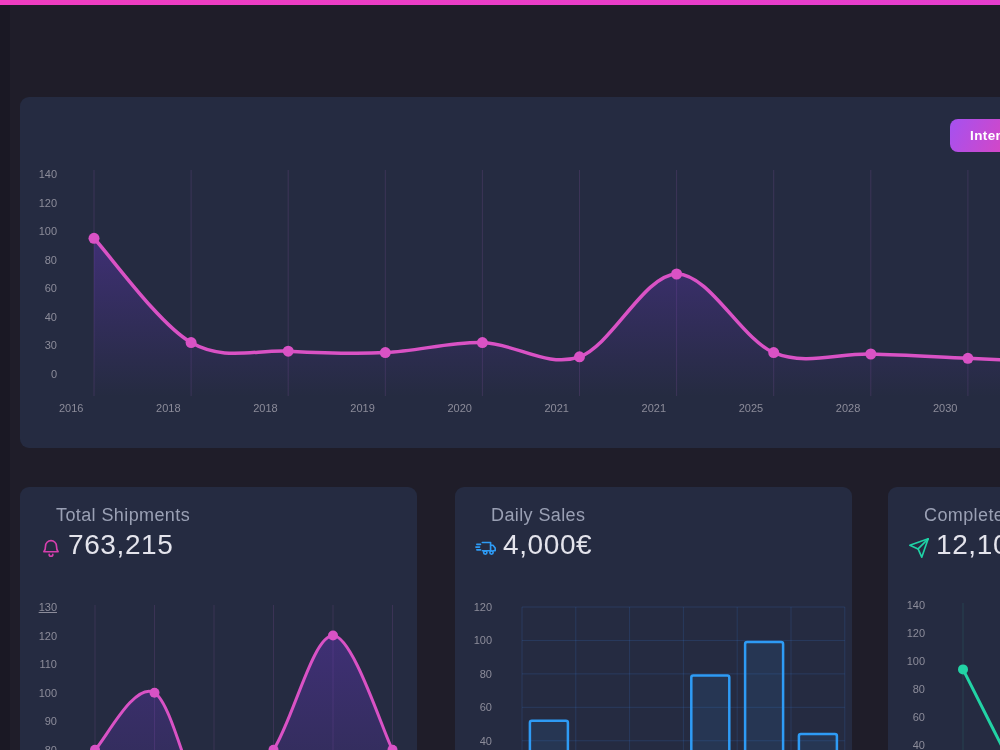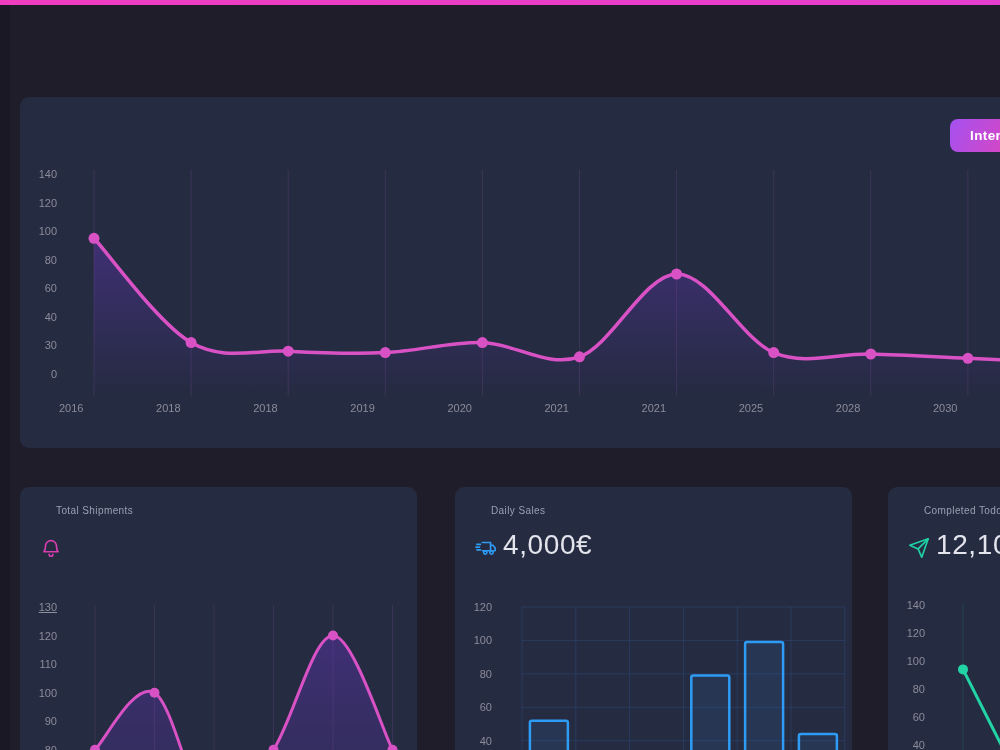--- a/index.html
+++ b/index.html
@@ -18,21 +18,21 @@
   #card-sales{left:455px;}
   #card-todos{left:888px;}
   .interval-btn{position:absolute;left:930px;top:22px;height:33px;padding:0 20px;
     border:none;border-radius:8px;cursor:pointer;
     background:linear-gradient(115deg,#a551f0 0%,#ee41ae 100%);
     color:#ffffff;font-weight:bold;font-size:13.5px;letter-spacing:.4px;
     font-family:"Liberation Sans",sans-serif;}
   .ax{position:absolute;color:#8c8c9a;font-size:11px;line-height:16px;white-space:nowrap;}
   .ax-r{text-align:right;width:37px;left:0;}
   .ax-c{text-align:left;}
-  .card-title{position:absolute;left:36px;top:18px;font-size:10px;color:#9aa0b4;letter-spacing:.4px;}
+  .card-title{position:absolute;left:36px;top:18px;font-size:18px;color:#9aa0b4;letter-spacing:.4px;}
   .card-icon{position:absolute;left:20px;top:50px;width:22px;height:22px;}
   .card-icon svg{width:22px;height:22px;display:block;}
   .card-value{position:absolute;left:48px;top:42px;font-size:28px;font-weight:normal;
     color:#e4e4ec;letter-spacing:.6px;}
   svg.chart{position:absolute;left:0;top:0;pointer-events:none;}
 </style>
 </head>
 <body>
 
 <div class="canvas">
@@ -94,20 +94,21 @@
     </div>
 
   <div class="card stat-card" id="card-ship">
     <div class="card-title">Total Shipments</div>
     <span class="card-icon" style="color: rgb(214, 63, 174);">
       <svg viewBox="0 0 24 24" fill="none" stroke="currentColor" stroke-width="1.8" stroke-linecap="round" stroke-linejoin="round">
         <path d="M12 4a6 6 0 0 0-6 6c0 3.6-.9 5.1-1.8 6.1h15.6c-.9-1-1.8-2.5-1.8-6.1a6 6 0 0 0-6-6z"></path>
         <path d="M10 19a2 2 0 0 0 4 0"></path>
       </svg>
     </span>
+    <div class="card-value">763,215</div>
     <svg class="chart" id="ship-svg" width="397" height="423">
         <defs>
           <linearGradient id="gship" x1="0" y1="0" x2="0" y2="1">
             <stop offset="0%" stop-color="#7c3aed" stop-opacity="0.30"></stop>
             <stop offset="100%" stop-color="#7c3aed" stop-opacity="0"></stop>
           </linearGradient>
         </defs>
         <g>
           <line x1="75" y1="118" x2="75" y2="420" stroke="rgba(205,110,225,0.13)" stroke-width="1"></line>
           <line x1="134.5" y1="118" x2="134.5" y2="420" stroke="rgba(205,110,225,0.13)" stroke-width="1"></line>

